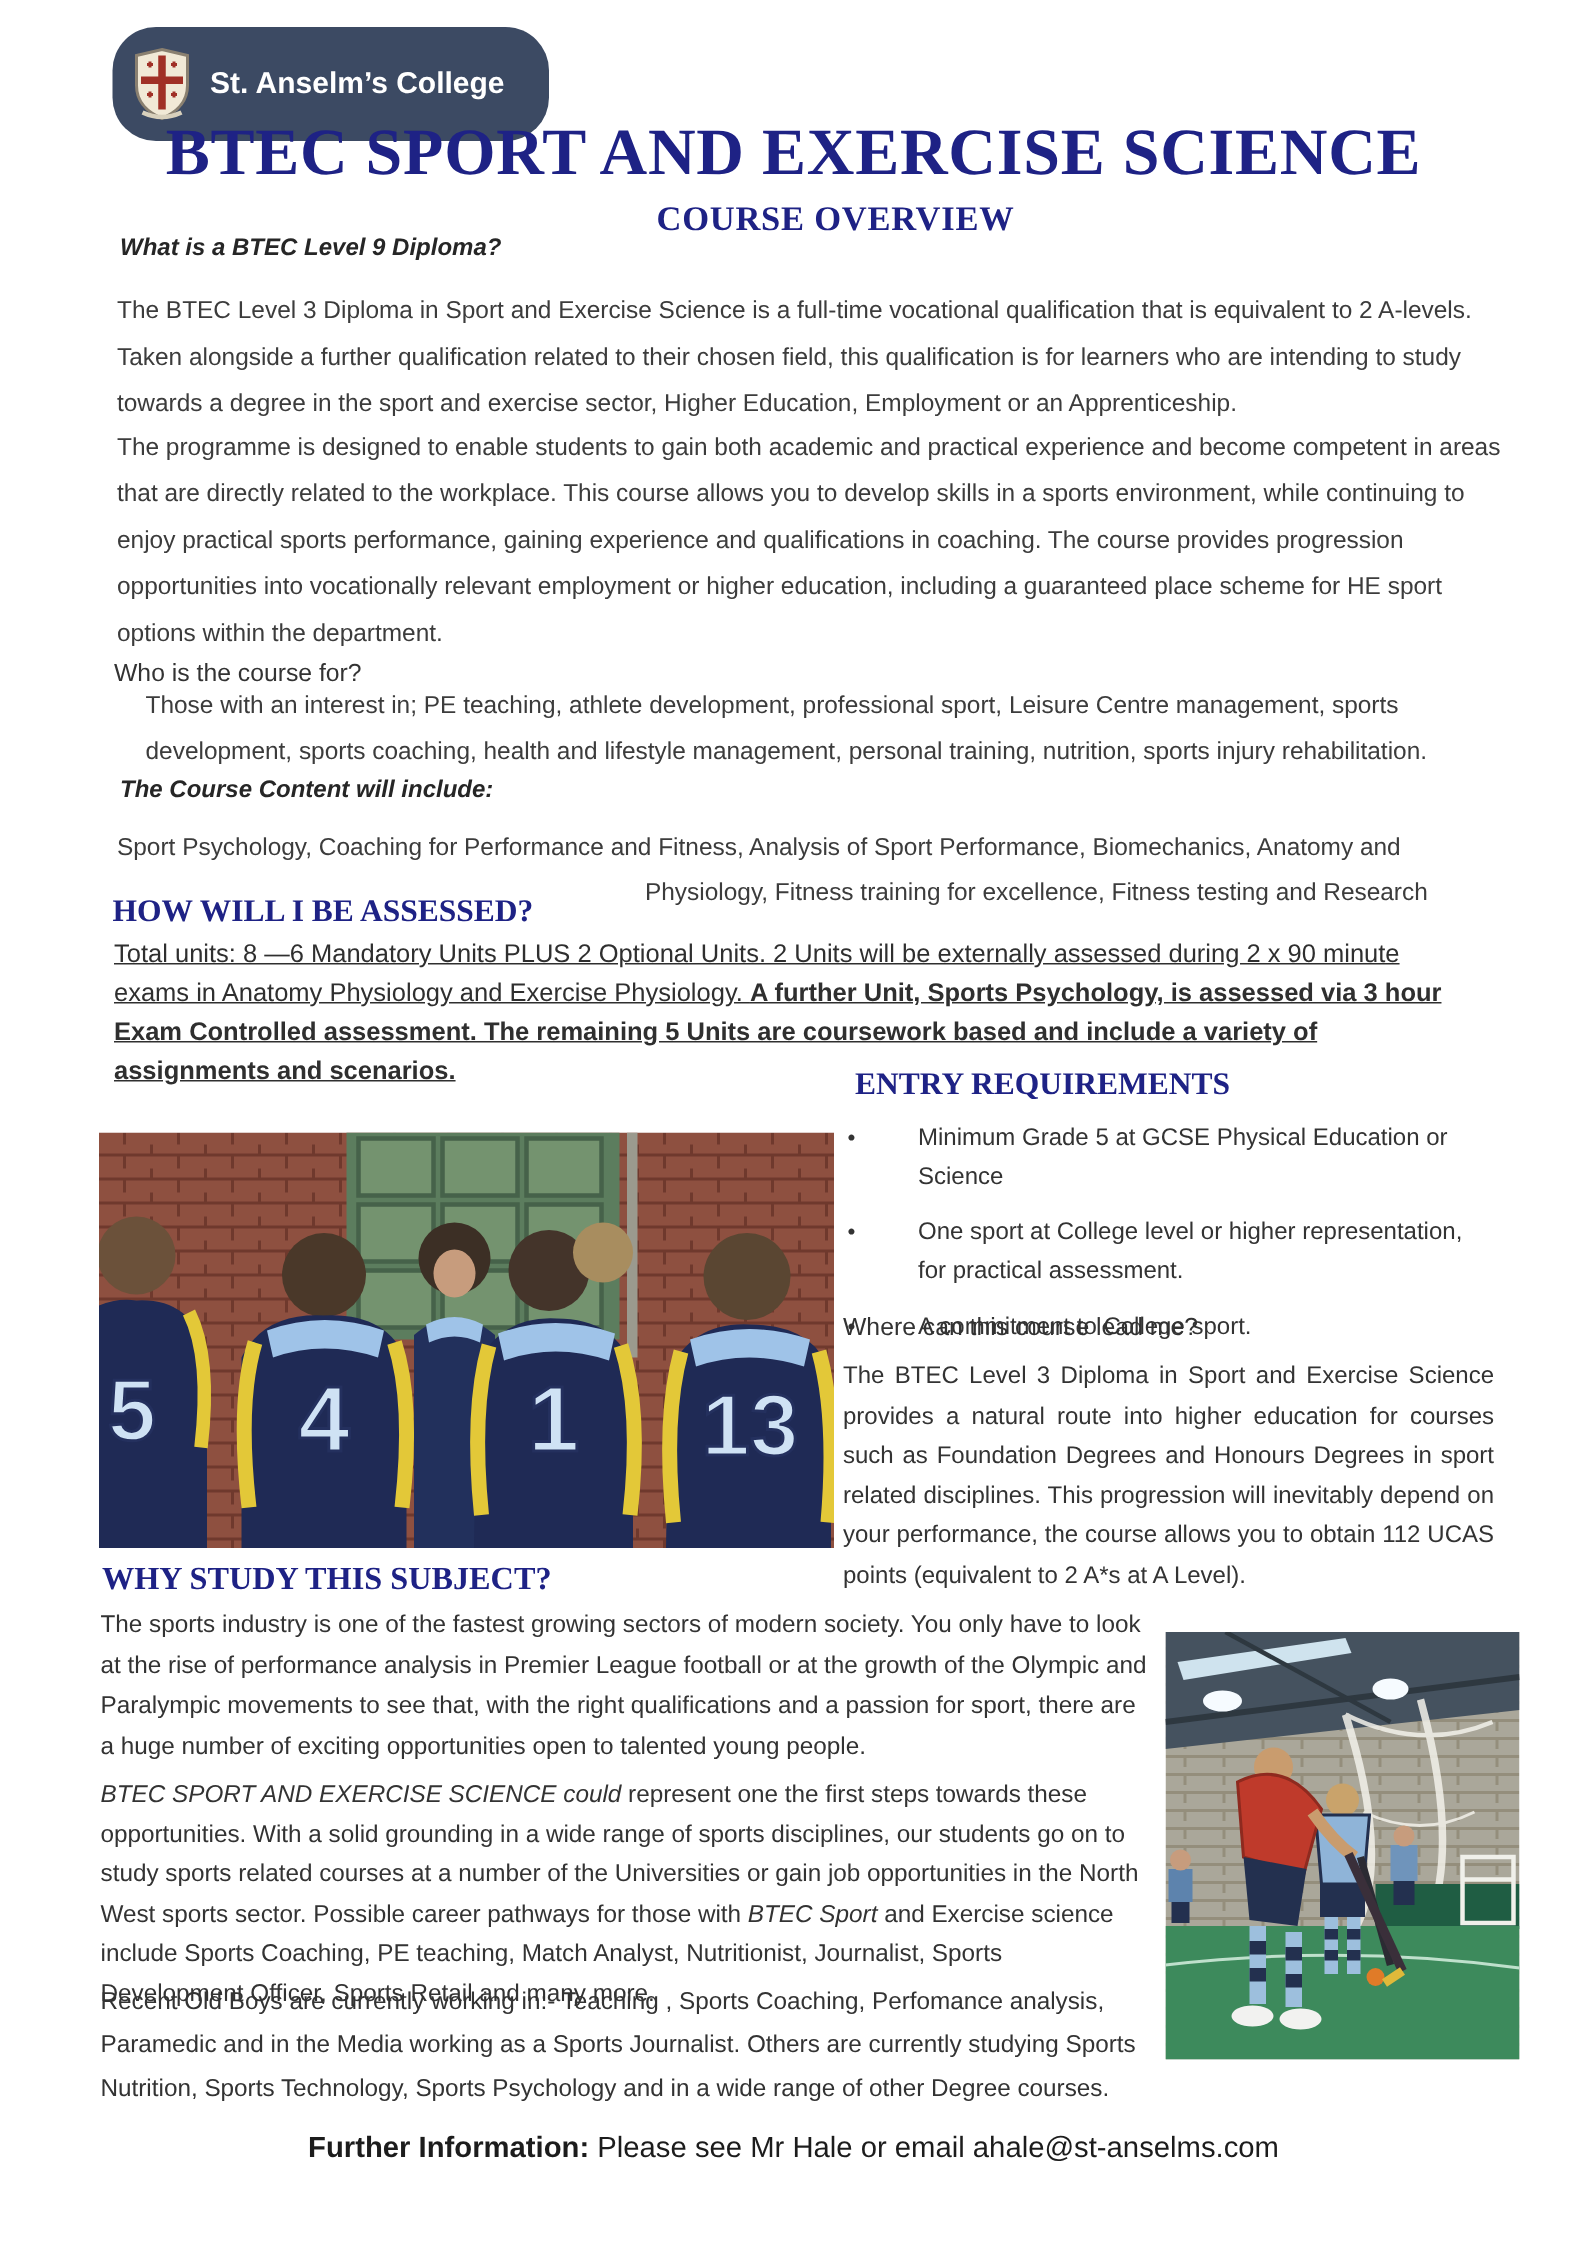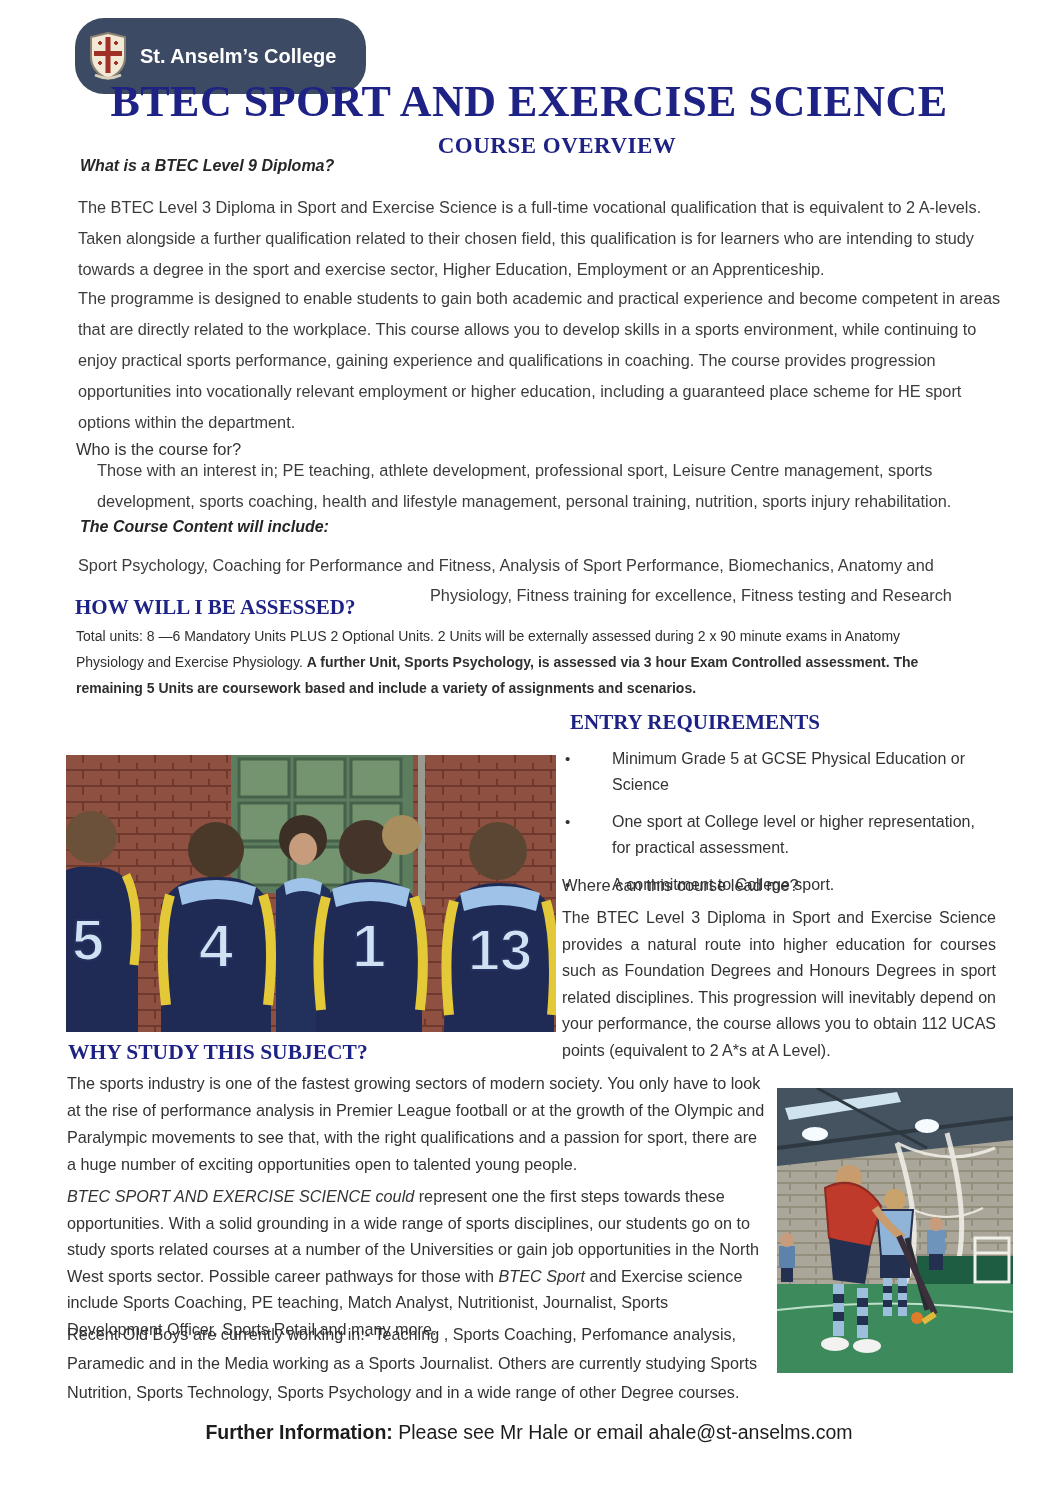--- a/index.html
+++ b/index.html
@@ -8,21 +8,21 @@
   .abs{position:absolute;}
   .navy{font-family:"Liberation Serif","DejaVu Serif",serif;font-weight:700;color:#1e2285;}
   .title{top:76px;left:0;width:100%;text-align:center;font-size:44px;letter-spacing:.5px;}
   .subtitle{top:133px;left:0;width:100%;text-align:center;font-size:23px;letter-spacing:.5px;margin-left:28px;}
   .badge{top:18px;left:75px;height:76px;border-radius:29px;background:#3c4a63;
          display:flex;align-items:center;gap:11px;padding:0 30px 0 12px;}
   .badge-text{color:#ffffff;font-weight:700;font-size:20px;}
   .ital-bold{font-style:italic;font-weight:700;color:#262626;font-size:16px;}
   .body-p{font-size:16.3px;line-height:31px;width:924px;}
   .q-head{font-size:16.5px;color:#333;}
-  .assessed-b{font-size:14px;line-height:26px;width:886px;color:#2f2f2f;}
+  .assessed-b{font-size:17px;line-height:26px;width:886px;color:#2f2f2f;text-decoration:underline;}
   .bullets{width:430px;font-size:16px;line-height:26px;color:#333;}
   .bullet-row{display:flex;margin-bottom:11px;}
   .bullet-dot{width:47px;flex:0 0 47px;font-size:15px;}
   .lead-b{width:434px;font-size:16px;line-height:26.5px;text-align:justify;color:#333;}
   .why-p{width:700px;font-size:16.2px;color:#333;}
   .footer{top:1421px;left:0;width:100%;text-align:center;font-size:19.5px;color:#1c1c1c;}
   .bold{font-weight:700;}
   .it{font-style:italic;}
   svg{display:block;}
 </style>

